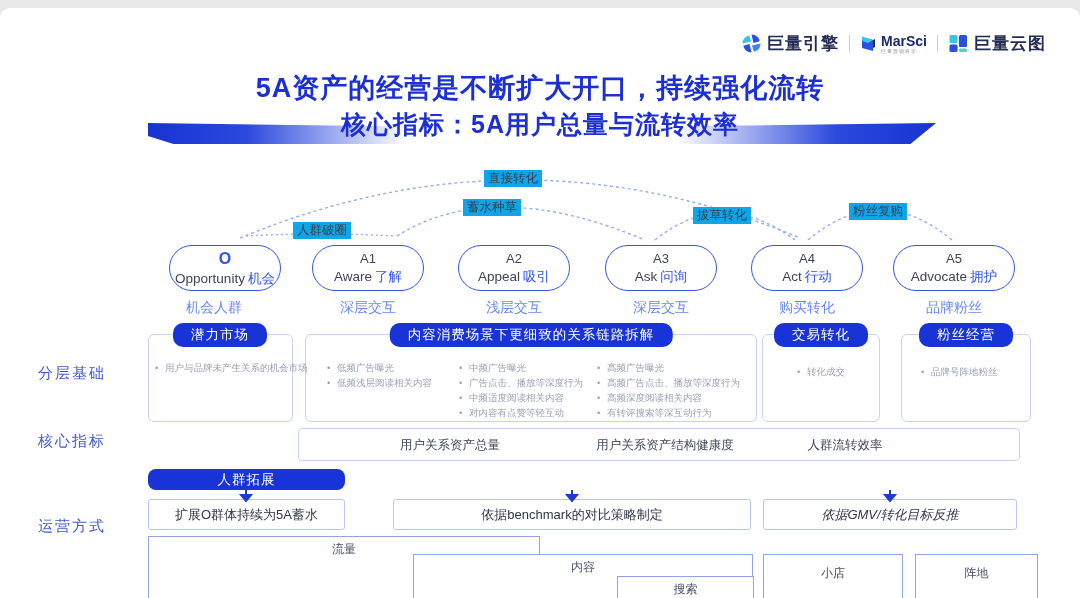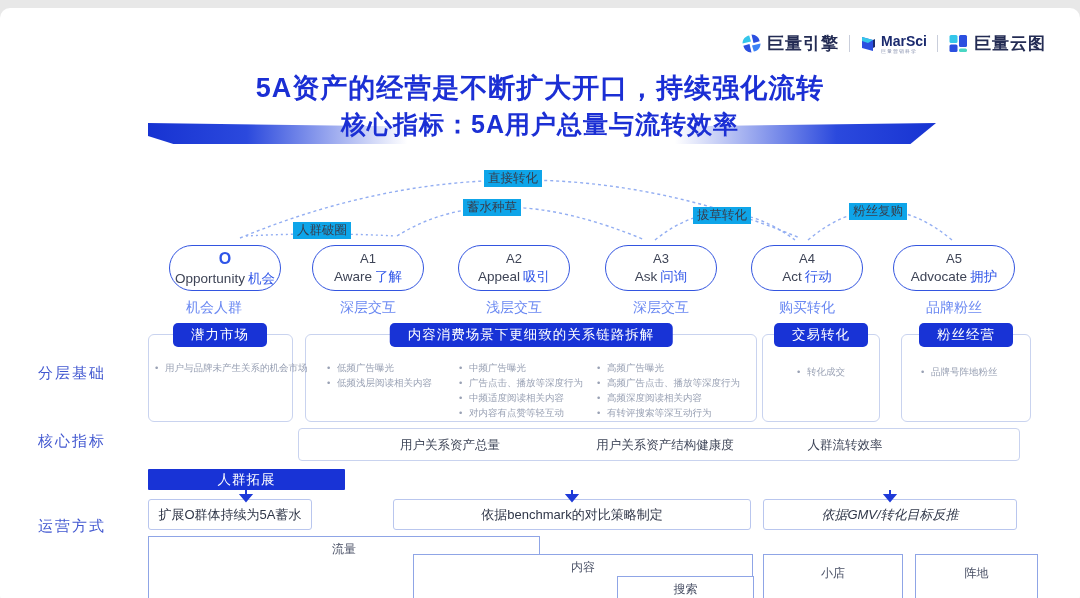--- a/index.html
+++ b/index.html
@@ -41,33 +41,33 @@
   .stage-line2{font-size:13.5px;color:#3e4456;white-space:nowrap;}
   .stage-zh{color:#2f55e8;margin-left:3px;}
   .stage-sub{position:absolute;top:291px;transform:translateX(-50%);font-size:14px;
     color:#6b89f2;white-space:nowrap;}
   
   .row-label{position:absolute;left:38px;font-size:15px;color:#4157d0;letter-spacing:2px;}
   
   .group-box{position:absolute;top:326px;height:88px;border:1.4px solid #c9d3ef;border-radius:6px;
     box-sizing:border-box;background:transparent;}
   .group-header{position:absolute;top:315px;height:24px;transform:translateX(-50%);
-    background:#1833d6;color:#fff;border-radius:5px;display:flex;align-items:center;
+    background:#1833d6;color:#fff;border-radius:10px;display:flex;align-items:center;
     padding:0 18px;font-size:13.5px;white-space:nowrap;z-index:2;letter-spacing:1px;}
   .bullets{position:absolute;margin:0;padding:0;list-style:none;font-size:9.5px;
     color:#99a1b4;line-height:15px;z-index:2;}
   .bullets li{position:relative;padding-left:11px;white-space:nowrap;}
   .bullets li::before{content:"•";position:absolute;left:1px;top:0;color:#99a1b4;}
   
   .metrics-box{position:absolute;left:298px;top:420px;width:722px;height:33px;
     border:1.4px solid #c9d3ef;border-radius:4px;background:#fff;box-sizing:border-box;}
   .metric-item{position:absolute;top:429px;transform:translateX(-50%);font-size:12.5px;
     color:#3f4659;white-space:nowrap;z-index:2;}
   
-  .op-bar{position:absolute;top:461px;height:21px;background:#1833d6;border-radius:1px;
+  .op-bar{position:absolute;top:461px;height:21px;background:#1833d6;border-radius:8px;
     color:#fff;font-size:13.5px;display:flex;align-items:center;justify-content:center;
     letter-spacing:1px;}
   .op-box{position:absolute;top:491px;height:31px;border:1.4px solid #b9c6ee;border-radius:3px;
     background:#fff;box-sizing:border-box;color:#2f3648;font-size:13px;display:flex;
     align-items:center;justify-content:center;white-space:nowrap;}
   
   .channel{position:absolute;border:1.4px solid #8fa5e6;background:#fff;box-sizing:border-box;
     font-size:12px;color:#4a5166;text-align:center;}
   .channel span{display:inline-block;}
   
@@ -216,21 +216,21 @@
     <g stroke="#1e3ad8" stroke-width="2" fill="#1e3ad8">
       <line x1="246" y1="482" x2="246" y2="487"></line>
         <polygon points="241,487 251,487 246,493"></polygon>
       <line x1="572" y1="482" x2="572" y2="487"></line>
         <polygon points="567,487 577,487 572,493"></polygon>
       <line x1="890" y1="482" x2="890" y2="487"></line>
         <polygon points="885,487 895,487 890,493"></polygon>
     </g>
   </svg>
 
-  <div class="op-box" style="left:148px;width:164px;">扩展O群体持续为5A蓄水</div>
+  <div class="op-box" style="left:148px;width:197px;">扩展O群体持续为5A蓄水</div>
   <div class="op-box" style="left:393px;width:358px;">依据benchmark的对比策略制定</div>
   <div class="op-box" style="left:763px;width:254px;font-style:italic;">依据GMV/转化目标反推</div>
 
   <div class="channel" style="left:148px;top:528px;width:392px;height:75px;z-index:1;padding-top:4px;">
     <span>流量</span>
   </div>
   <div class="channel" style="left:413px;top:546px;width:340px;height:58px;z-index:2;padding-top:4px;">
     <span>内容</span>
   </div>
   <div class="channel" style="left:617px;top:568px;width:137px;height:36px;z-index:3;padding-top:4px;">

